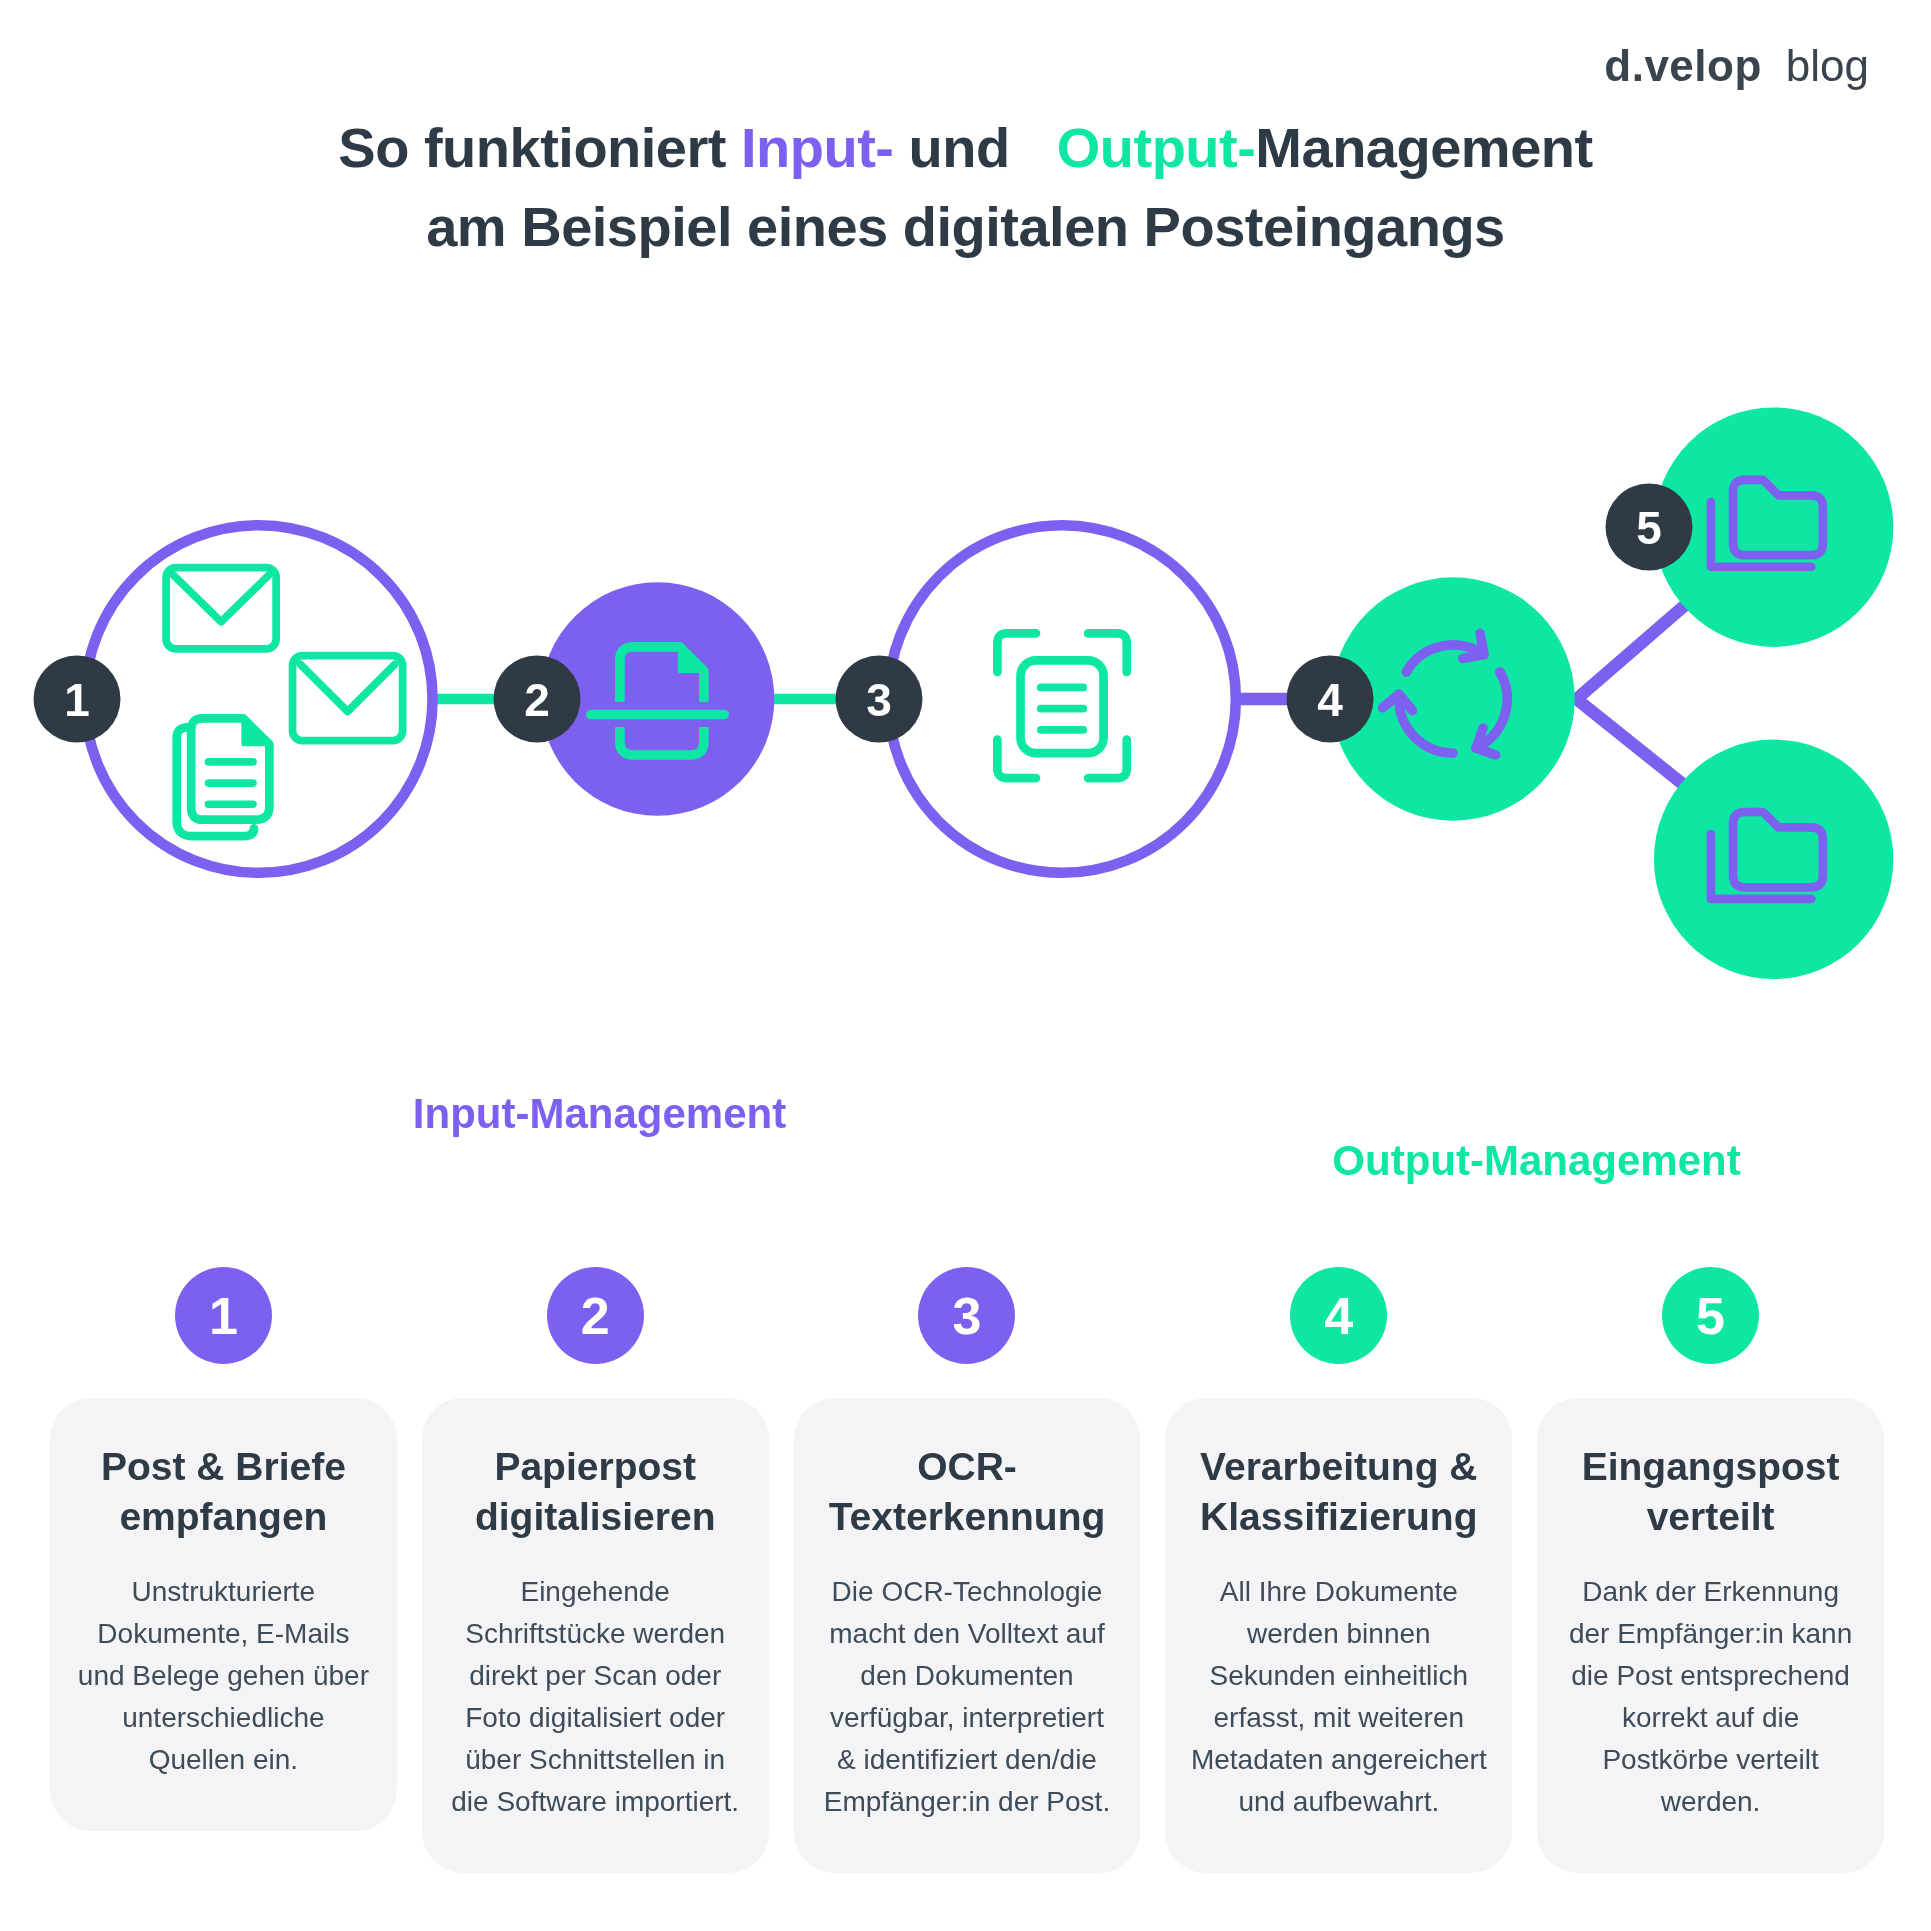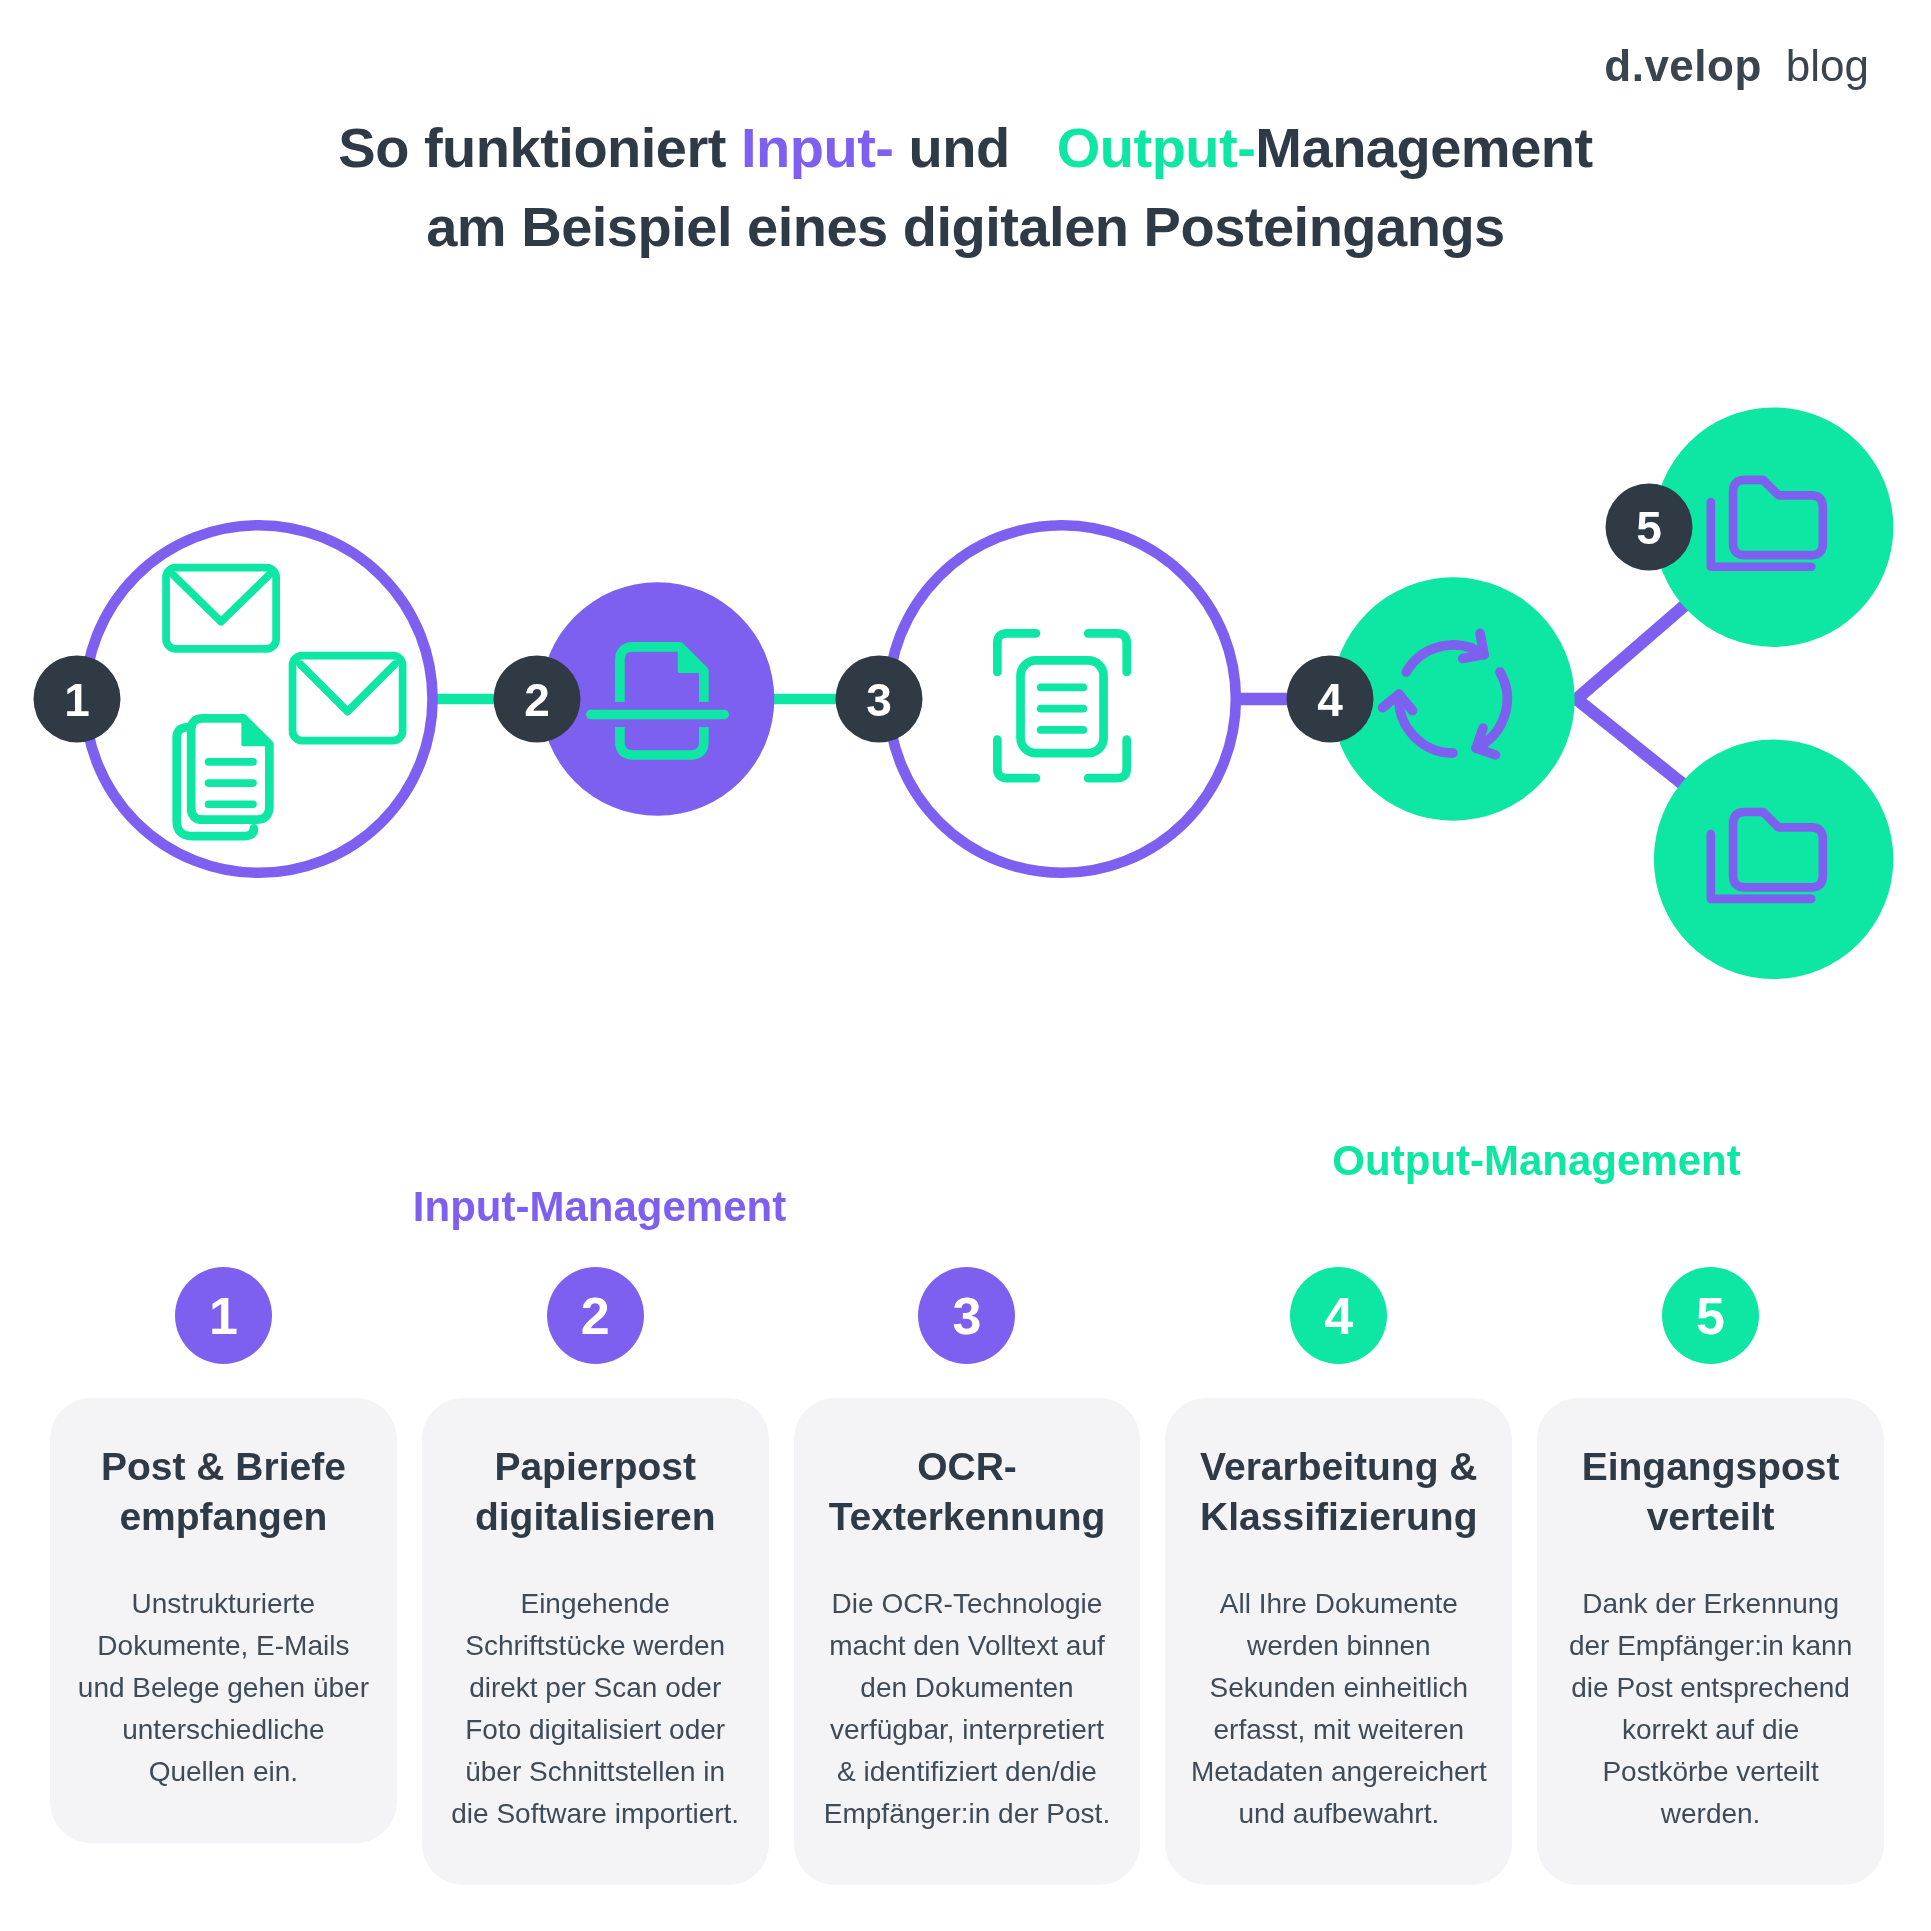--- a/index.html
+++ b/index.html
@@ -25,34 +25,34 @@
     display:flex;align-items:center;justify-content:center;font-size:46px;font-weight:600;
     transform:translate(-50%,-50%);
   }
   .badge-1{left:77px;top:699px;}
   .badge-2{left:537px;top:699px;}
   .badge-3{left:879px;top:699px;}
   .badge-4{left:1330px;top:699px;}
   .badge-5{left:1649px;top:527px;}
   
   .section-label{position:absolute;width:483px;text-align:center;font-size:42px;font-weight:700;}
-  .label-input{left:358px;top:1183px;color:#7E60F0;}
+  .label-input{left:358px;top:1090px;color:#7E60F0;}
   .label-output{left:1295px;top:1137px;color:#0DE7A3;}
   
   .chips{position:absolute;left:50px;top:1267px;width:1834px;display:grid;
     grid-template-columns:repeat(5,1fr);gap:25px;justify-items:center;}
   .chip{width:97px;height:97px;border-radius:50%;color:#ffffff;font-size:52px;font-weight:600;
     display:flex;align-items:center;justify-content:center;}
   .chip.purple{background:#7E60F0;}
   .chip.green{background:#0DE7A3;}
   
   .cards{position:absolute;left:50px;top:1398px;width:1834px;display:grid;
     grid-template-columns:repeat(5,1fr);gap:25px;align-items:start;}
   .card{background:#F4F4F6;border-radius:41px;padding:44px 25px 50px;text-align:center;}
-  .card h3{margin:0 0 41px;font-size:39px;line-height:50px;font-weight:700;color:#2E3A46;}
+  .card h3{margin:0 0 29px;font-size:39px;line-height:50px;font-weight:700;color:#2E3A46;}
   .card p{margin:0;font-size:28px;line-height:42px;font-weight:400;color:#3E4C59;}
 </style>
 </head>
 <body>
 
 <div class="page">
 
   <div class="logo">
     <span class="brand">d.velop</span><span class="suffix">blog</span>
   </div>

